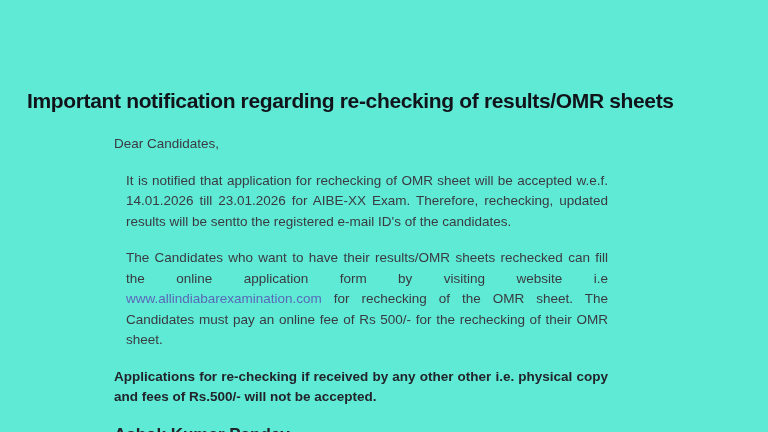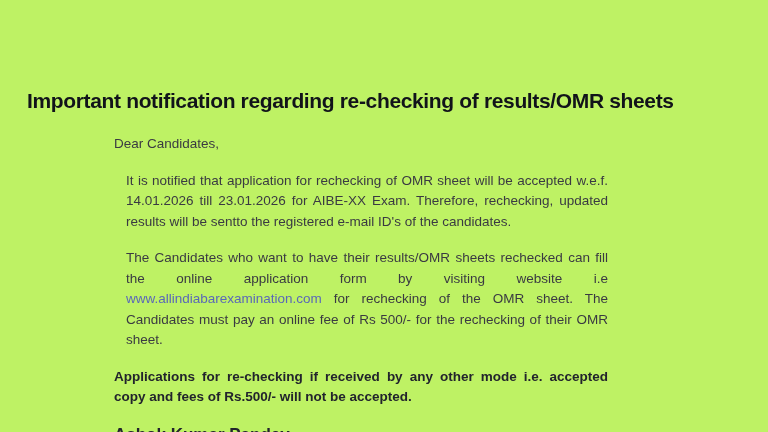--- a/index.html
+++ b/index.html
@@ -10,21 +10,21 @@
     width: 768px;
     height: 432px;
     background: #ffffff;
     font-family: "Liberation Sans", sans-serif;
     overflow: hidden;
   }
   .page {
     position: relative;
     width: 768px;
     height: 432px;
-    background: #bef264;
+    background: #5eead4;
   }
   .notice-title {
     position: absolute;
     left: 27px;
     top: 74px;
     width: 700px;
     font-size: 21px;
     line-height: 26px;
     font-weight: bold;
     color: #11131a;
@@ -86,21 +86,21 @@
   <h1 class="notice-title">Important notification regarding re-checking of results/OMR sheets</h1>
 
   <div class="body-column">
 
     <p class="salutation">Dear Candidates,</p>
 
     <p class="para">It is notified that application for rechecking of OMR sheet will be accepted w.e.f. 14.01.2026 till 23.01.2026 for AIBE-XX Exam. Therefore, rechecking, updated results will be sentto the registered e-mail ID's of the candidates.</p>
 
     <p class="para"><span>The Candidates who want to have their results/OMR sheets rechecked can fill the online application form by visiting website i.e </span><a class="weblink" href="#">www.allindiabarexamination.com</a><span> for rechecking of the OMR sheet. The Candidates must pay an online fee of Rs 500/- for the rechecking of their OMR sheet.</span></p>
 
-    <p class="para-emphasis">Applications for re-checking if received by any other mode i.e. accepted copy and fees of Rs.500/- will not be accepted.</p>
+    <p class="para-emphasis">Applications for re-checking if received by any other other i.e. physical copy and fees of Rs.500/- will not be accepted.</p>
 
     <div class="signature">
       <div class="sig-name">Ashok Kumar Pandey</div>
       <div class="sig-line">Secretary</div>
       <div class="sig-line">Bar Council of India</div>
 
     </div>
 
   </div>
 </div>

